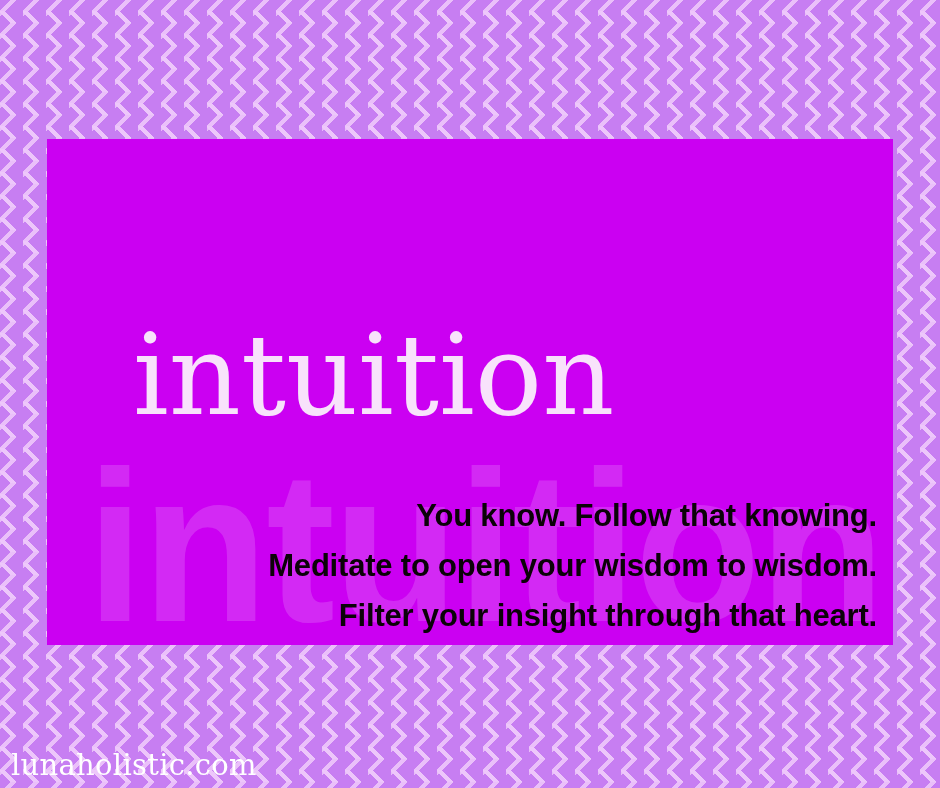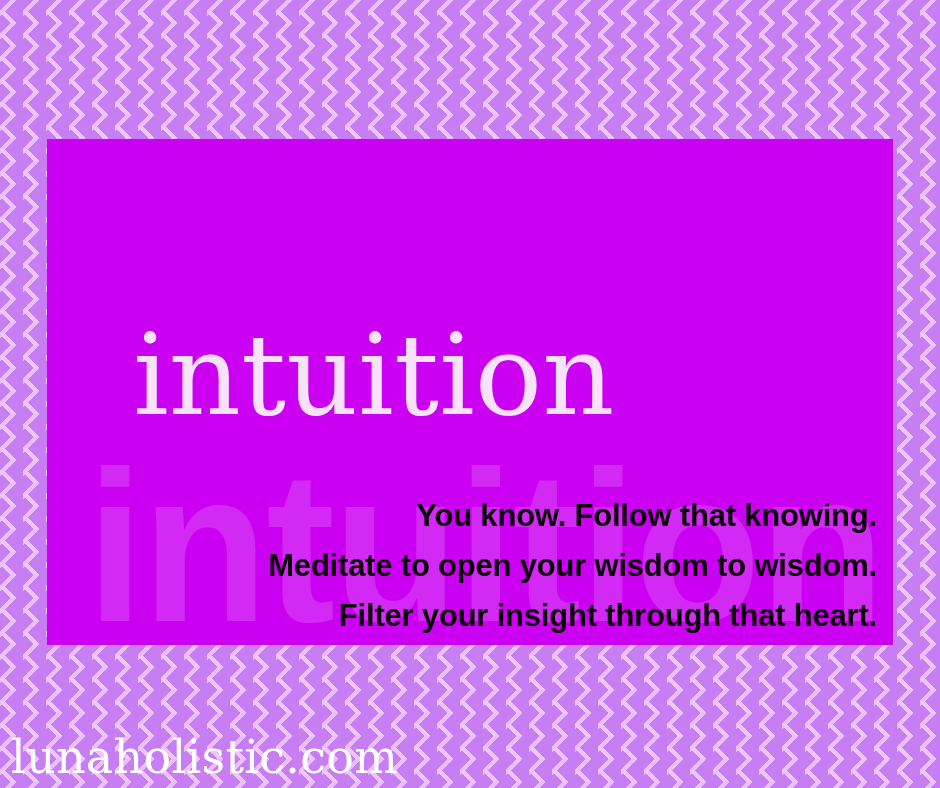--- a/index.html
+++ b/index.html
@@ -165,21 +165,21 @@
     white-space: nowrap;
   }
 
   
   #site-credit {
     position: absolute;
     left: 11px;
     bottom: 8px;
     font-family: "DejaVu Serif", "Liberation Serif", serif;
     font-weight: 400;
-    font-size: 46px;
+    font-size: 29px;
     line-height: 1;
     color: #ffffff;
     letter-spacing: 0.3px;
     white-space: nowrap;
   }
 </style>
 </head>
 <body>
 
 <div id="poster">

